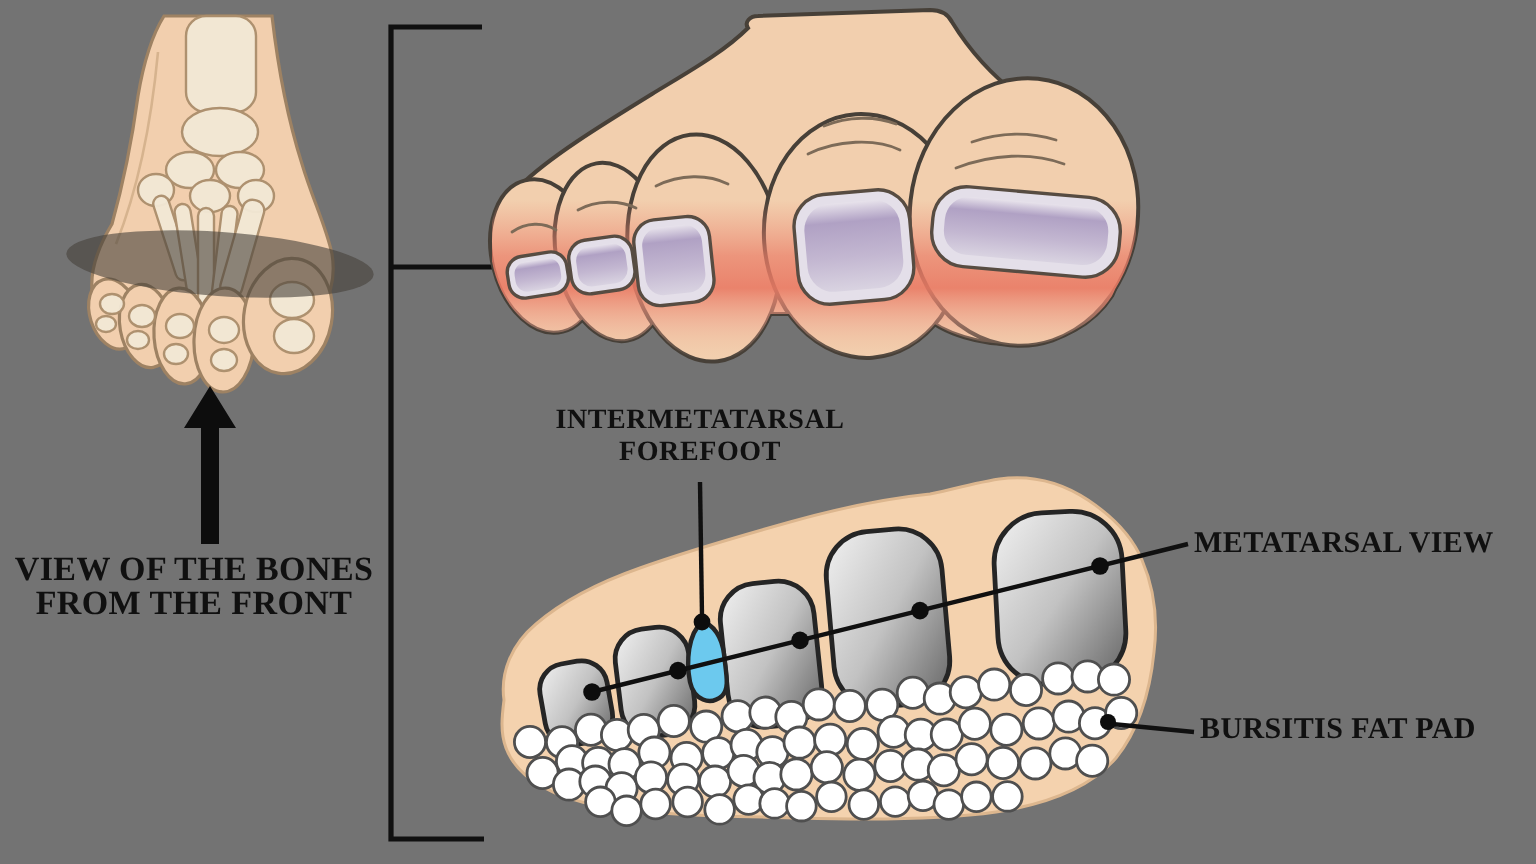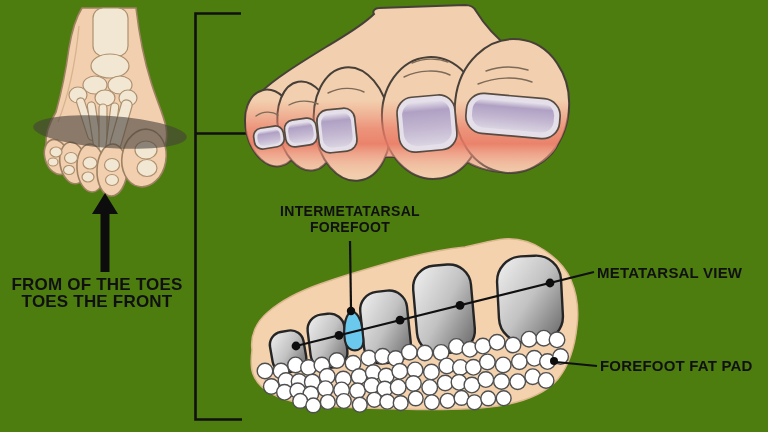--- a/index.html
+++ b/index.html
@@ -2,22 +2,22 @@
 <html style="--skin: #f2cfae; --skin-shadow: #e9c29c; --outline-dark: #474038; --red-band: #e98570; --nail-purple: #b4a6c6; --nail-light: #e4dfe9; --bone-cream: #f3e9d6; --bone-outline: #ab8e6c; --plane-gray: #46413a; --metatarsal-gray-dark: #636363; --bursa-blue: #6cc9ee; --fat-pad-peach: #f4d2ae; --ink: #101010;"><head>
 <meta charset="utf-8">
 <style>
   :root{
     --skin:#f2cfae; --skin-shadow:#e9c29c; --outline-dark:#474038; --red-band:#e98570;
     --nail-purple:#b4a6c6; --nail-light:#e4dfe9; --bone-cream:#f3e9d6; --bone-outline:#ab8e6c;
     --plane-gray:#46413a; --metatarsal-gray-dark:#636363; --bursa-blue:#6cc9ee;
     --fat-pad-peach:#f4d2ae; --ink:#101010;
   }
   html,body{margin:0;padding:0;background:#fff;}
-  .stage{position:relative;width:768px;height:432px;background:#4d7c0f;overflow:hidden;
-         font-family:Liberation Sans, sans-serif;}
+  .stage{position:relative;width:768px;height:432px;background:#737373;overflow:hidden;
+         font-family:Liberation Serif, serif;}
   .stage svg{position:absolute;left:0;top:0;}
   .lbl{position:absolute;font-weight:700;color:var(--ink);white-space:nowrap;}
   .lbl-center{text-align:center;}
   #lbl-bursitis{left:256px;top:203px;width:188px;font-size:14px;line-height:16px;letter-spacing:.3px;}
   #lbl-met{left:597px;top:264px;font-size:15px;letter-spacing:.2px;}
   #lbl-fat{left:600px;top:357px;font-size:15px;letter-spacing:.2px;}
   #lbl-view{left:2px;top:276px;width:190px;font-size:17px;line-height:17px;letter-spacing:.2px;}
   #fatpad-circles circle{fill:#fff;stroke:#4f4f4f;stroke-width:1.4;}
   .crease{stroke:#7d6b58;stroke-width:1.4;fill:none;stroke-linecap:round;}
   .bone{fill:var(--bone-cream);stroke:var(--bone-outline);stroke-width:1.2;}
@@ -251,19 +251,19 @@
       <circle cx="554" cy="361" r="4"></circle>
     </g>
   </g>
 </svg>
 
 <div class="lbl lbl-center" id="lbl-bursitis">
   <div>INTERMETATARSAL</div>
   <div>FOREFOOT</div>
 </div>
 <div class="lbl" id="lbl-met">METATARSAL VIEW</div>
-<div class="lbl" id="lbl-fat">FOREFOOT FAT PAD</div>
+<div class="lbl" id="lbl-fat">BURSITIS FAT PAD</div>
 <div class="lbl lbl-center" id="lbl-view">
-  <div>FROM OF THE TOES</div>
-  <div>TOES THE FRONT</div>
+  <div>VIEW OF THE BONES</div>
+  <div>FROM THE FRONT</div>
 </div>
 
 </div>
 
 </body></html>

